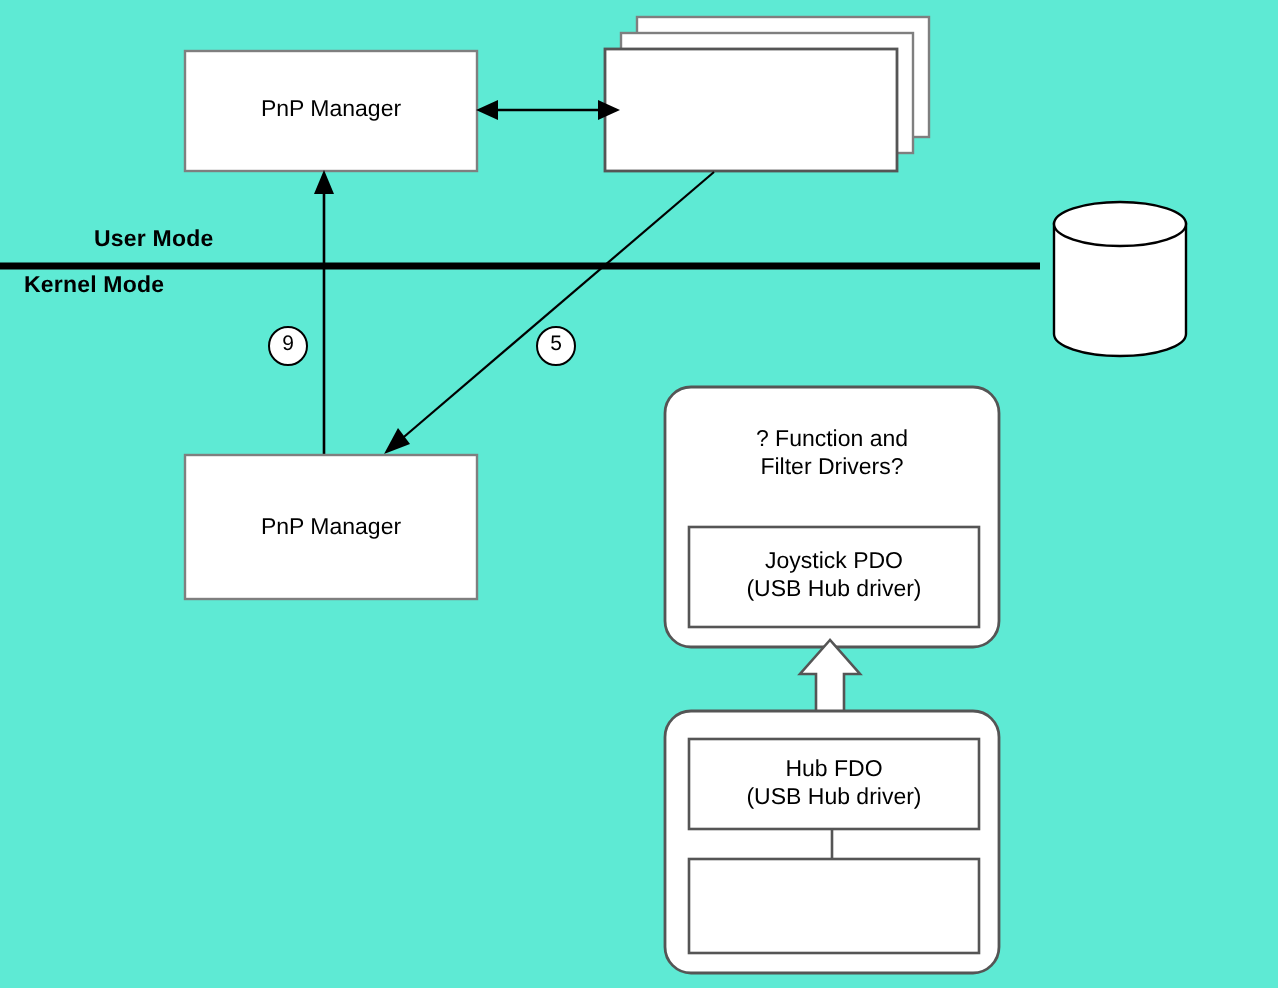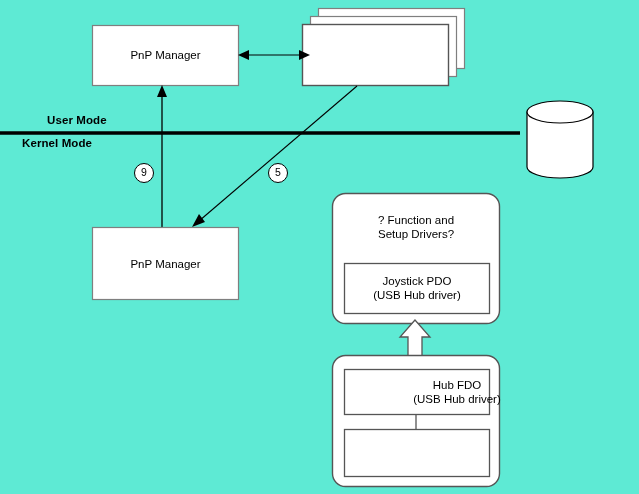--- a/index.html
+++ b/index.html
@@ -91,31 +91,31 @@
     <line x1="416" y1="414" x2="416" y2="429" stroke="#555555" stroke-width="1.3"></line>
     <rect x="344.5" y="429.5" width="145" height="47" fill="#ffffff" stroke="#555555" stroke-width="1.3"></rect>
   </svg>
 
   <div class="node-label" style="left:92px; top:48px; width:147px;">PnP Manager</div>
 
 
 
   <div class="mode-label" style="left:6px; top:114px;margin-left:41px;">User Mode</div>
 
-  <div class="mode-label" style="left:22px; top:137px;">Kernel Mode</div>
+  <div class="mode-label" style="left:12px; top:137px;">Kernel Mode</div>
 
   <div class="step-num" style="left:134px; top:163px;">9</div>
 
   <div class="step-num" style="left:268px; top:163px;">5</div>
 
   <div class="node-label" style="left:92px; top:257px; width:147px;">PnP Manager</div>
 
   <div class="node-label" style="left:332px; top:213px; width:168px;">? Function and
-Setup Drivers?</div>
+Filter Drivers?</div>
 
   <div class="node-label" style="left:344px; top:274px; width:146px;">Joystick PDO
 (USB Hub driver)</div>
 
-  <div class="node-label" style="left:344px; top:378px; width:146px;padding-left:40px;">Hub FDO
+  <div class="node-label" style="left:344px; top:378px; width:146px;">Hub FDO
 (USB Hub driver)</div>
 
 
 </div>
 
 </body></html>

